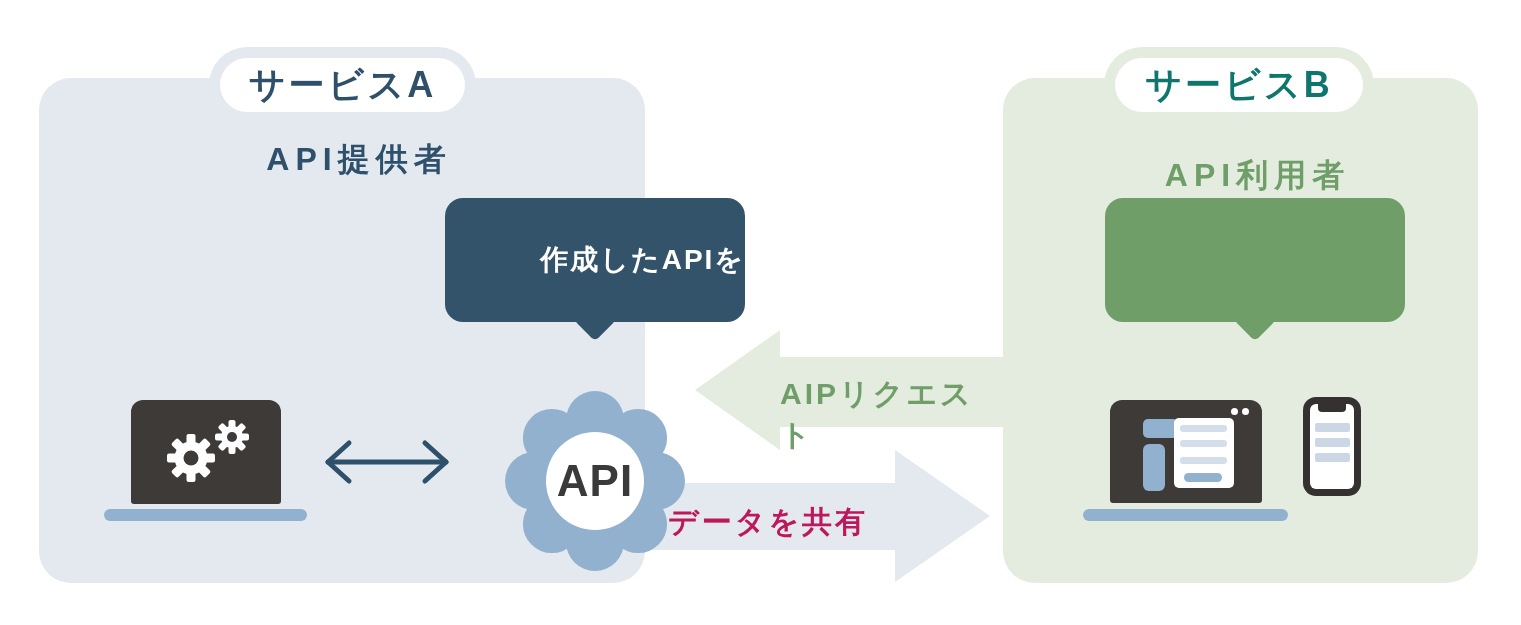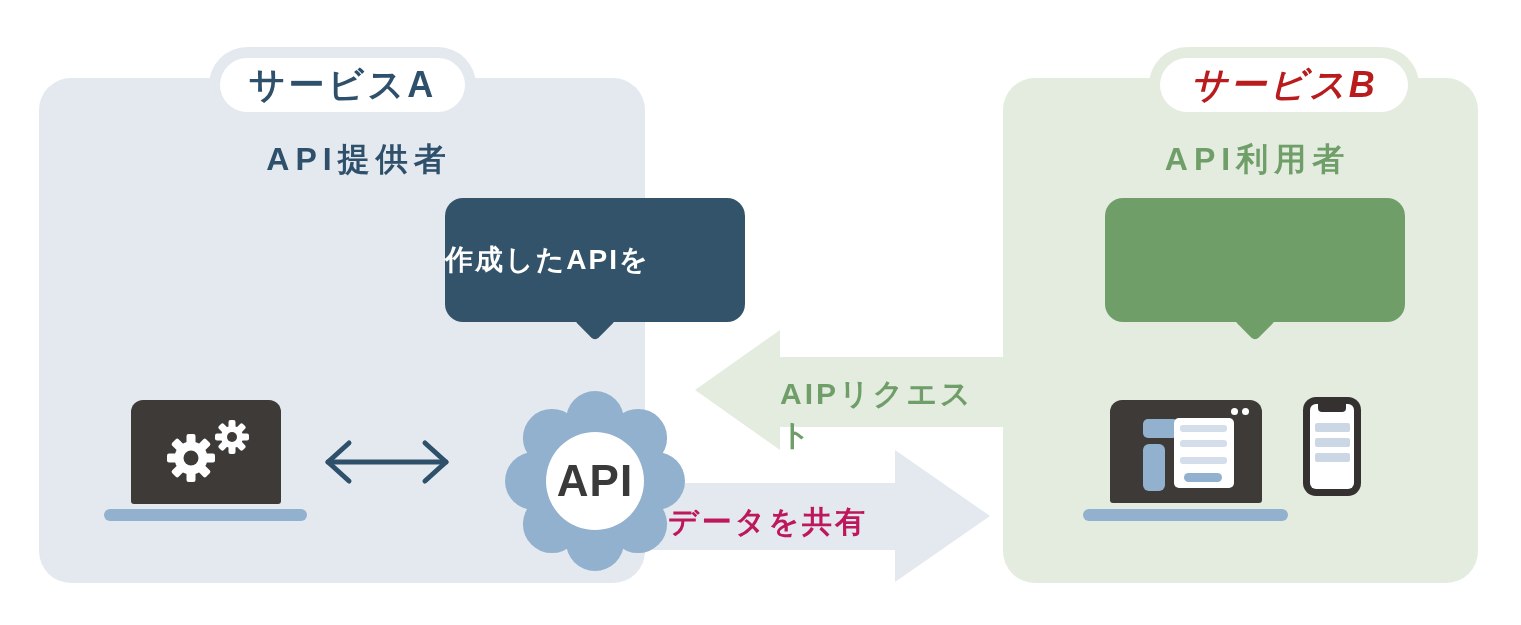--- a/index.html
+++ b/index.html
@@ -9,30 +9,30 @@
   
   .panel { position:absolute; top:78px; height:505px; border-radius:32px; z-index:1; }
   #panel-a { left:39px;  width:606px; background:#e3e9ef; }
   #panel-b { left:1003px; width:475px; background:#e3ecdf; }
 
   
   .badge { position:absolute; top:58px; height:54px; border-radius:999px; background:#ffffff;
            display:flex; align-items:center; justify-content:center;
            font-size:36px; letter-spacing:3px; z-index:6; }
   #badge-a { left:220px;  width:245px; color:#2f506b; box-shadow:0 0 0 11px #e3e9ef;text-align:center; }
-  #badge-b { left:1160px; width:248px; color:#b91c1c; box-shadow:0 0 0 11px #e3ecdf;font-style:italic; }
+  #badge-b { left:1115px; width:248px; color:#0f766e; box-shadow:0 0 0 11px #e3ecdf; }
 
   
   .role { position:absolute; top:138px; text-align:center; font-size:32px; letter-spacing:6px; z-index:2;padding-left:34px; }
   #role-a { left:39px;  width:606px; color:#2f506b; }
-  #role-b { left:1003px; width:475px; color:#6f9e69; }
+  #role-b { left:1003px; width:475px; color:#6f9e69;margin-top:16px; }
 
   
   .bubble { position:absolute; top:198px; width:300px; height:124px; border-radius:18px;
-            color:#ffffff; display:flex; flex-direction:column; align-items:flex-start; justify-content:center;
+            color:#ffffff; display:flex; flex-direction:column; align-items:flex-end; justify-content:center;
             font-size:28px; letter-spacing:2px; line-height:40px; z-index:5; }
   #bubble-a { left:445px;  background:#33536b; }
   #bubble-b { left:1105px; background:#6f9e69; }
   .bubble::after { content:""; position:absolute; bottom:-13px; left:50%;
             width:30px; height:30px; transform:translateX(-50%) rotate(45deg);
             background:inherit; border-radius:5px; z-index:-1; }
 
   
   .flow-arrow { position:absolute; z-index:2; }
   #arrow-request { left:695px; top:330px; }

